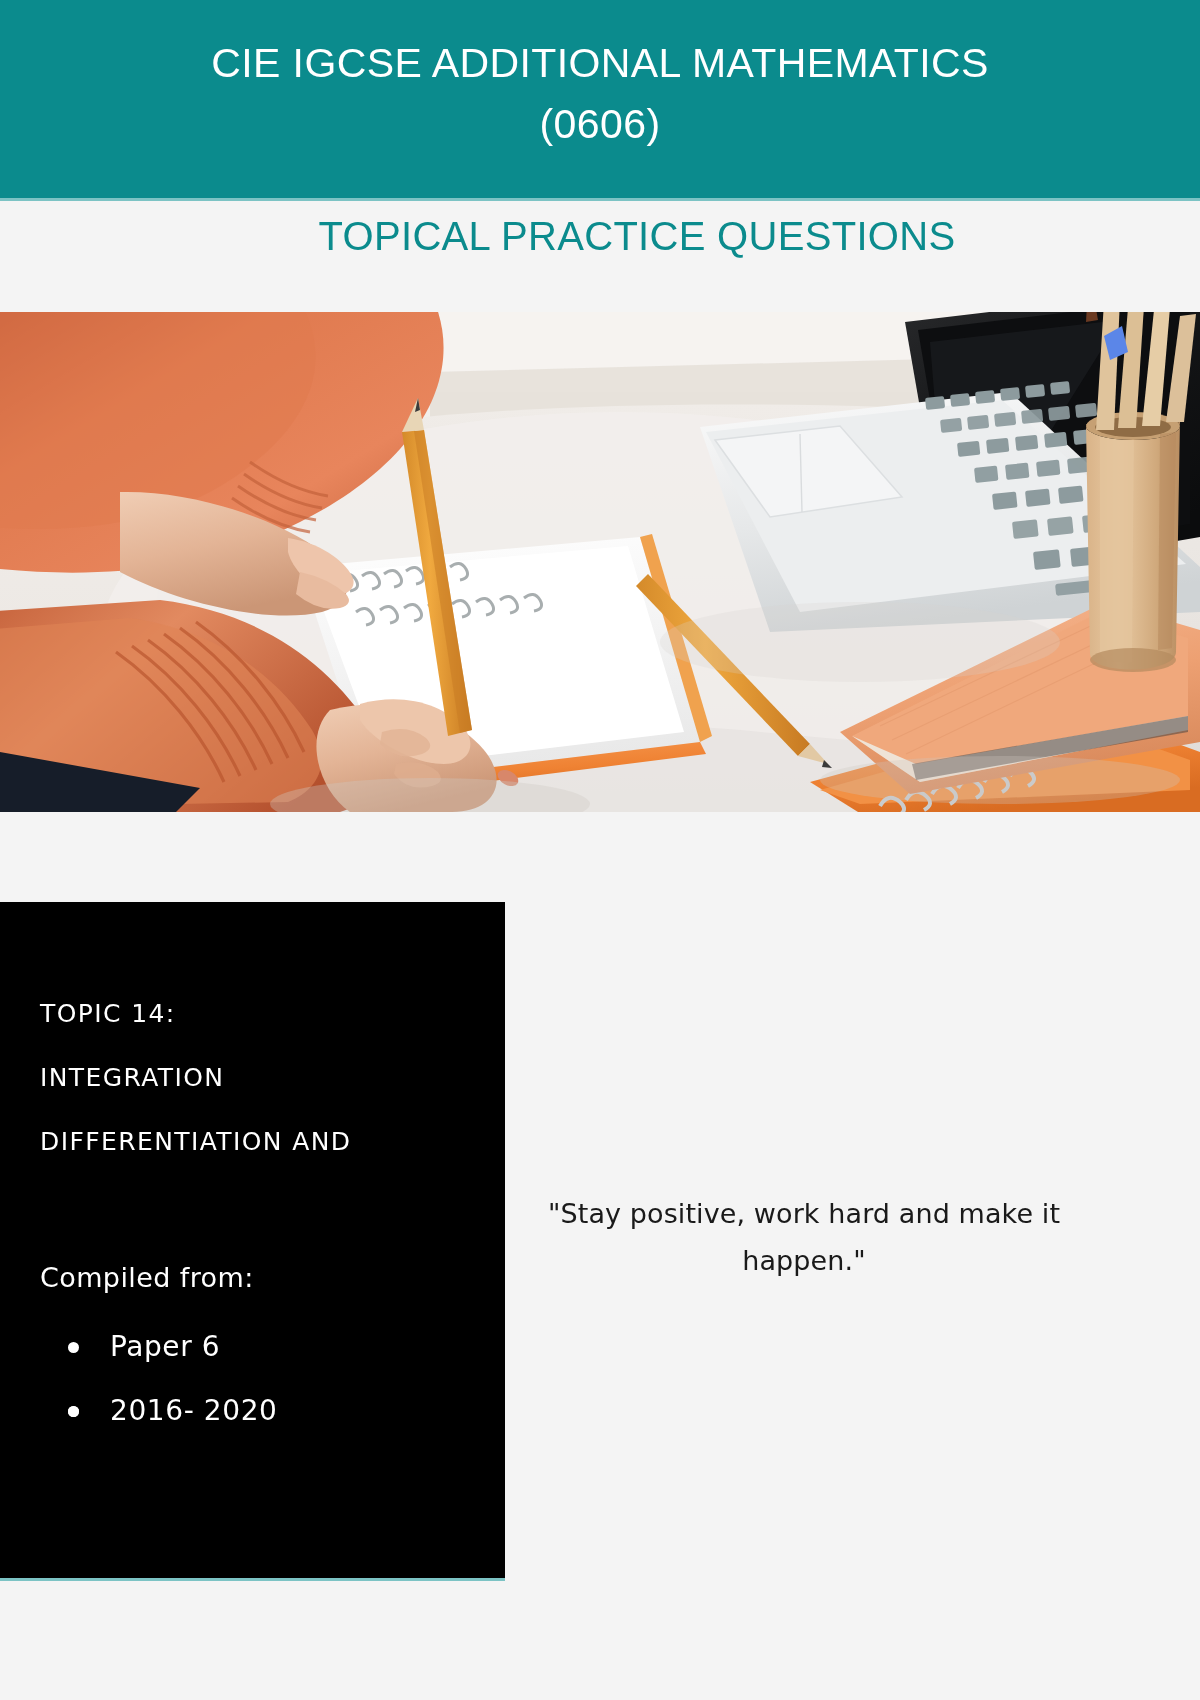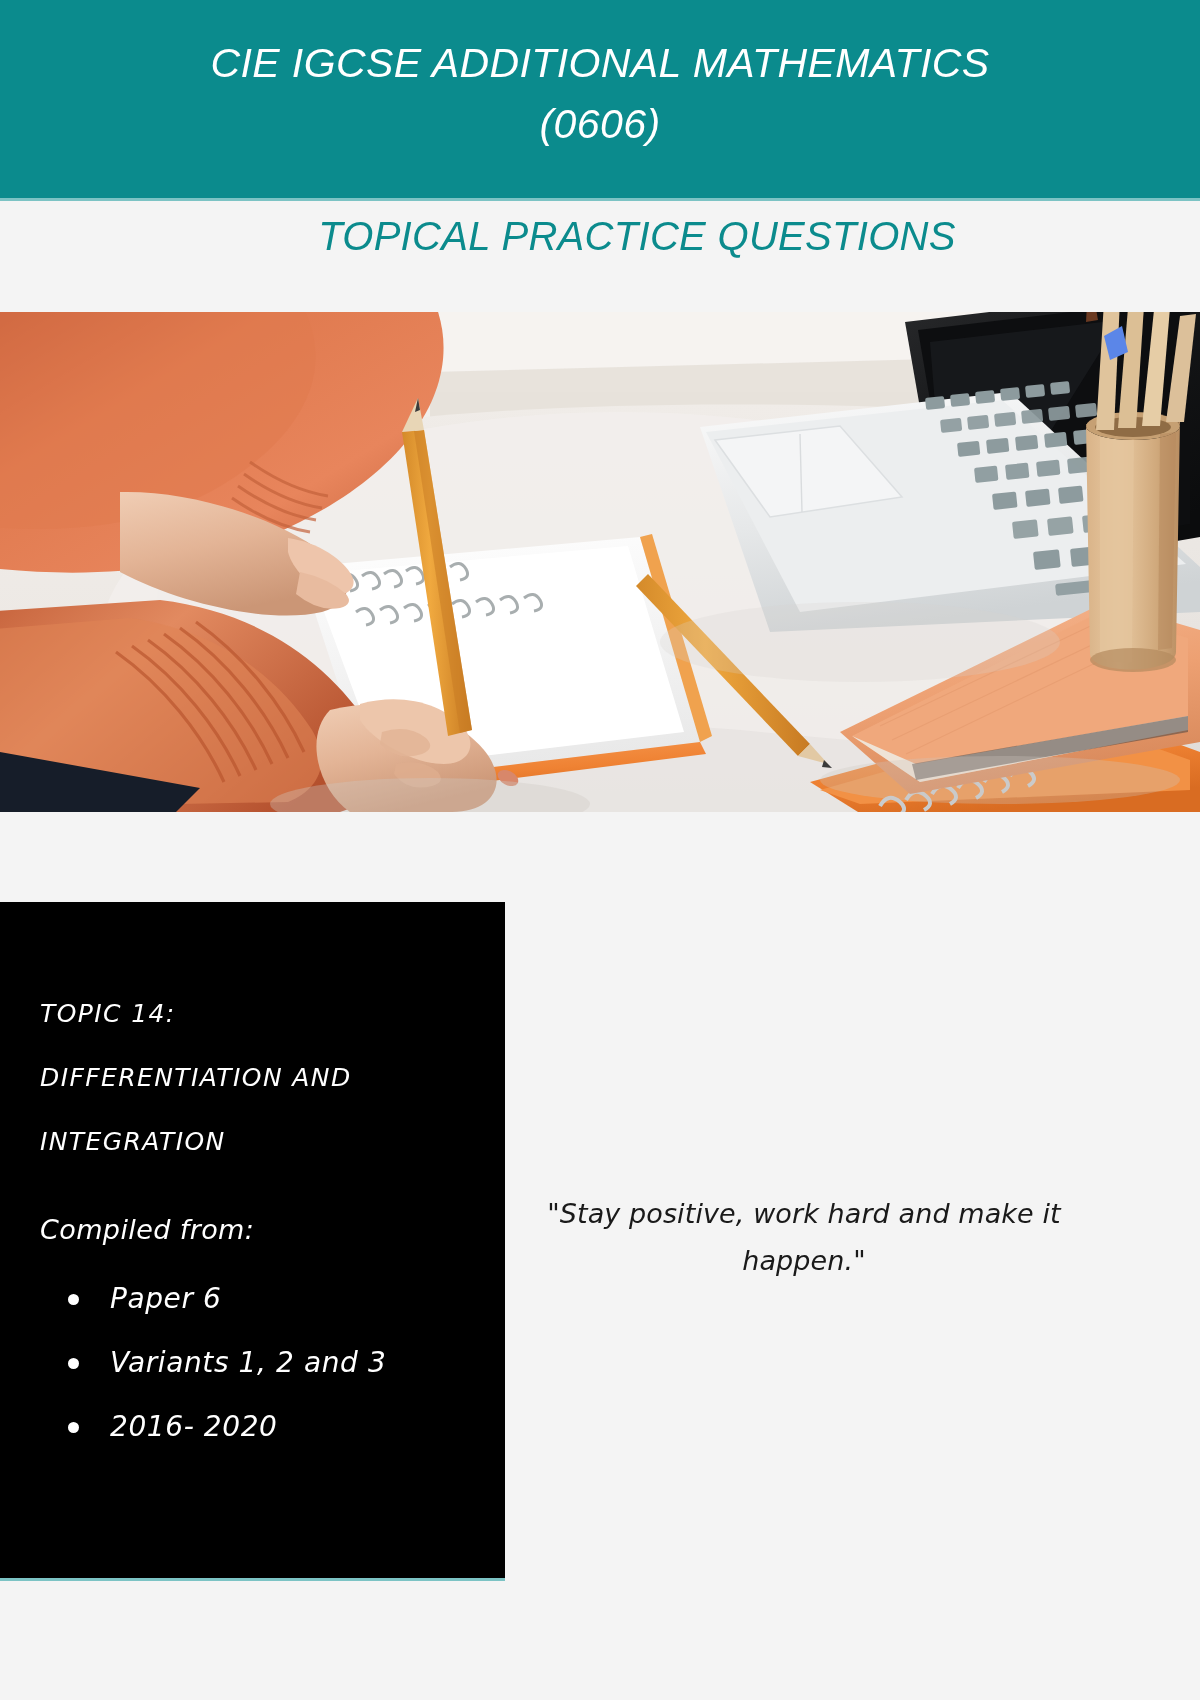--- a/index.html
+++ b/index.html
@@ -8,21 +8,20 @@
     background: #ffffff;
   }
 
   #page {
     position: relative;
     width: 1200px;
     height: 1700px;
     background: #f4f4f4;
     overflow: hidden;
     font-family: "DejaVu Sans", sans-serif;
-    font-style: italic;
   }
 
   
   .header-band {
     position: absolute;
     left: 0;
     top: 0;
     width: 1200px;
     height: 198px;
     background: #0b8b8d;
@@ -110,21 +109,21 @@
     color: #ffffff;
     font-family: "DejaVu Sans", sans-serif;
     font-size: 25px;
     font-weight: 400;
     letter-spacing: 1.4px;
     line-height: 64px;
     white-space: nowrap;
   }
 
   .compiled-label {
-    margin-top: 40px;
+    margin-top: 88px;
     color: #ffffff;
     font-family: "DejaVu Sans", sans-serif;
     font-size: 27px;
     font-weight: 400;
     letter-spacing: 0.4px;
   }
 
   .bullet-list {
     list-style: none;
     margin: 22px 0 0 0;
@@ -445,33 +444,32 @@
         <ellipse cx="1000" cy="468" rx="180" ry="24" fill="#cdc6c1" opacity="0.3"></ellipse>
         <ellipse cx="860" cy="330" rx="200" ry="40" fill="#d8d3cf" opacity="0.25"></ellipse>
 
         <path d="M0 440 L200 476 L176 500 L0 500 Z" fill="#161d29"></path>
       </g>
     </svg>
   </div>
 
   <div class="topic-panel">
     <div class="topic-line">TOPIC 14:</div>
+    <div class="topic-line">INTEGRATION</div>
     <div class="topic-line">DIFFERENTIATION AND</div>
-    <div class="topic-line">INTEGRATION</div>
 
     <div class="compiled-label">Compiled from:</div>
 
     <ul class="bullet-list">
       <li class="bullet-item">
         <span class="bullet-dot"></span>
         <span>Paper 6</span>
       </li>
       <li class="bullet-item">
         <span class="bullet-dot"></span>
-        <span>Variants 1, 2 and 3</span>
       </li>
       <li class="bullet-item">
         <span class="bullet-dot"></span>
         <span>2016- 2020</span>
       </li>
     </ul>
   </div>
   <div class="topic-panel-underline"></div>
 
   <div class="quote-block">"Stay positive, work hard and make it happen."</div>

